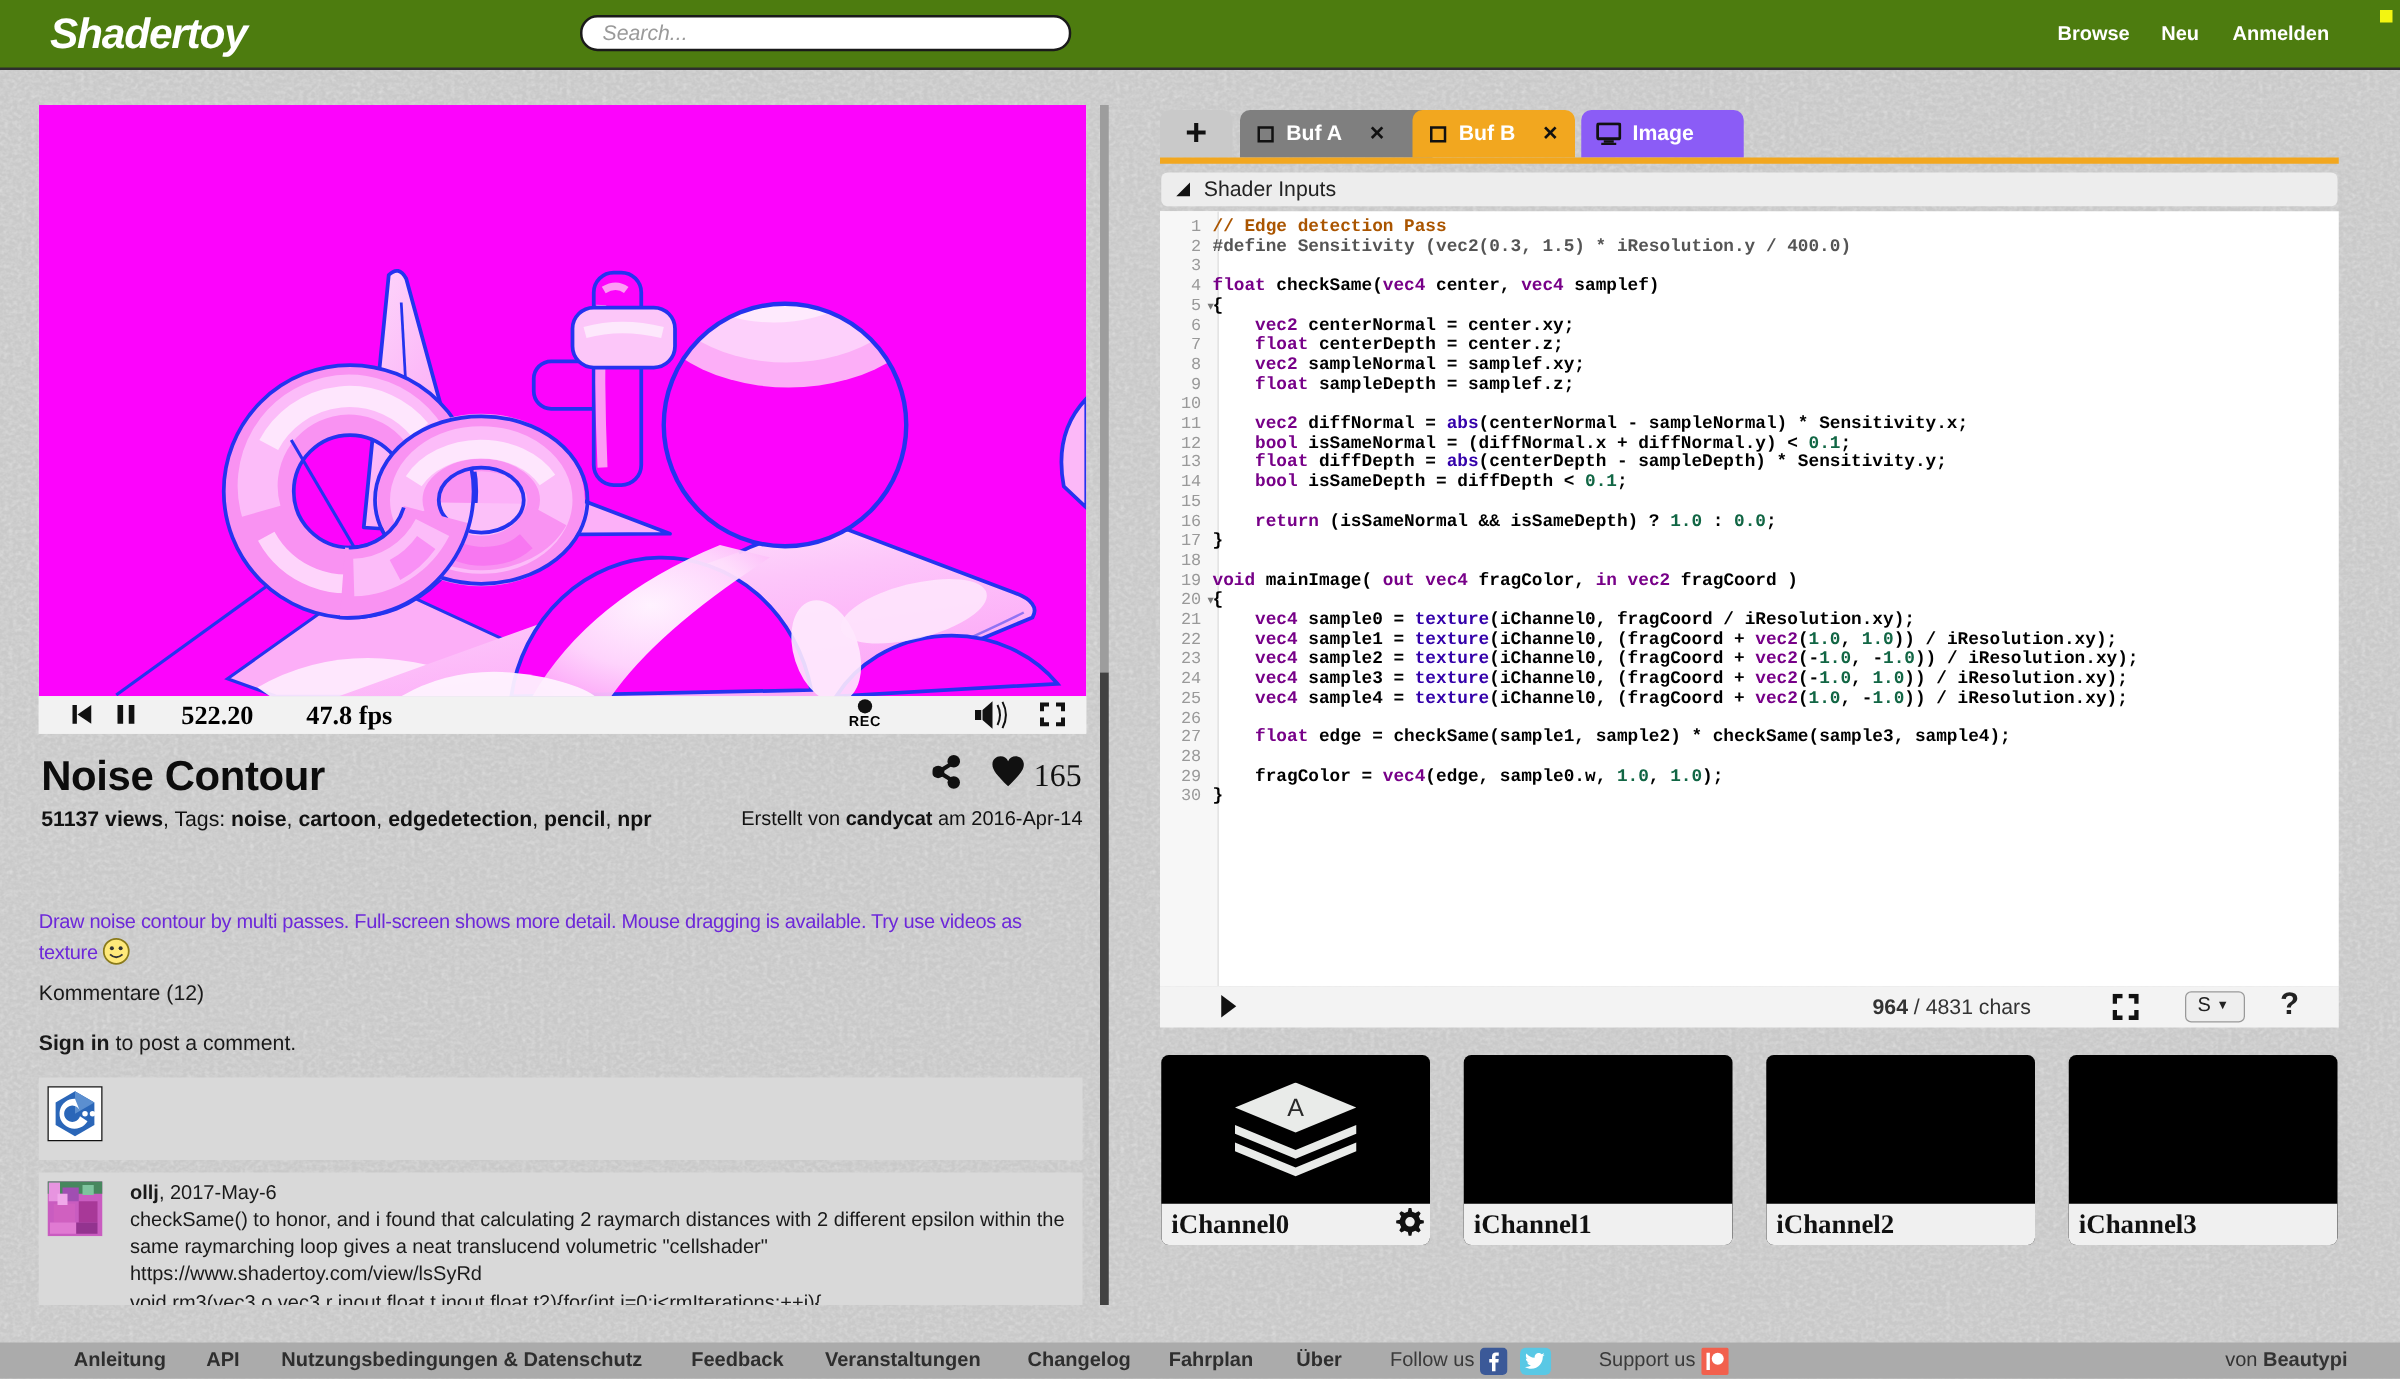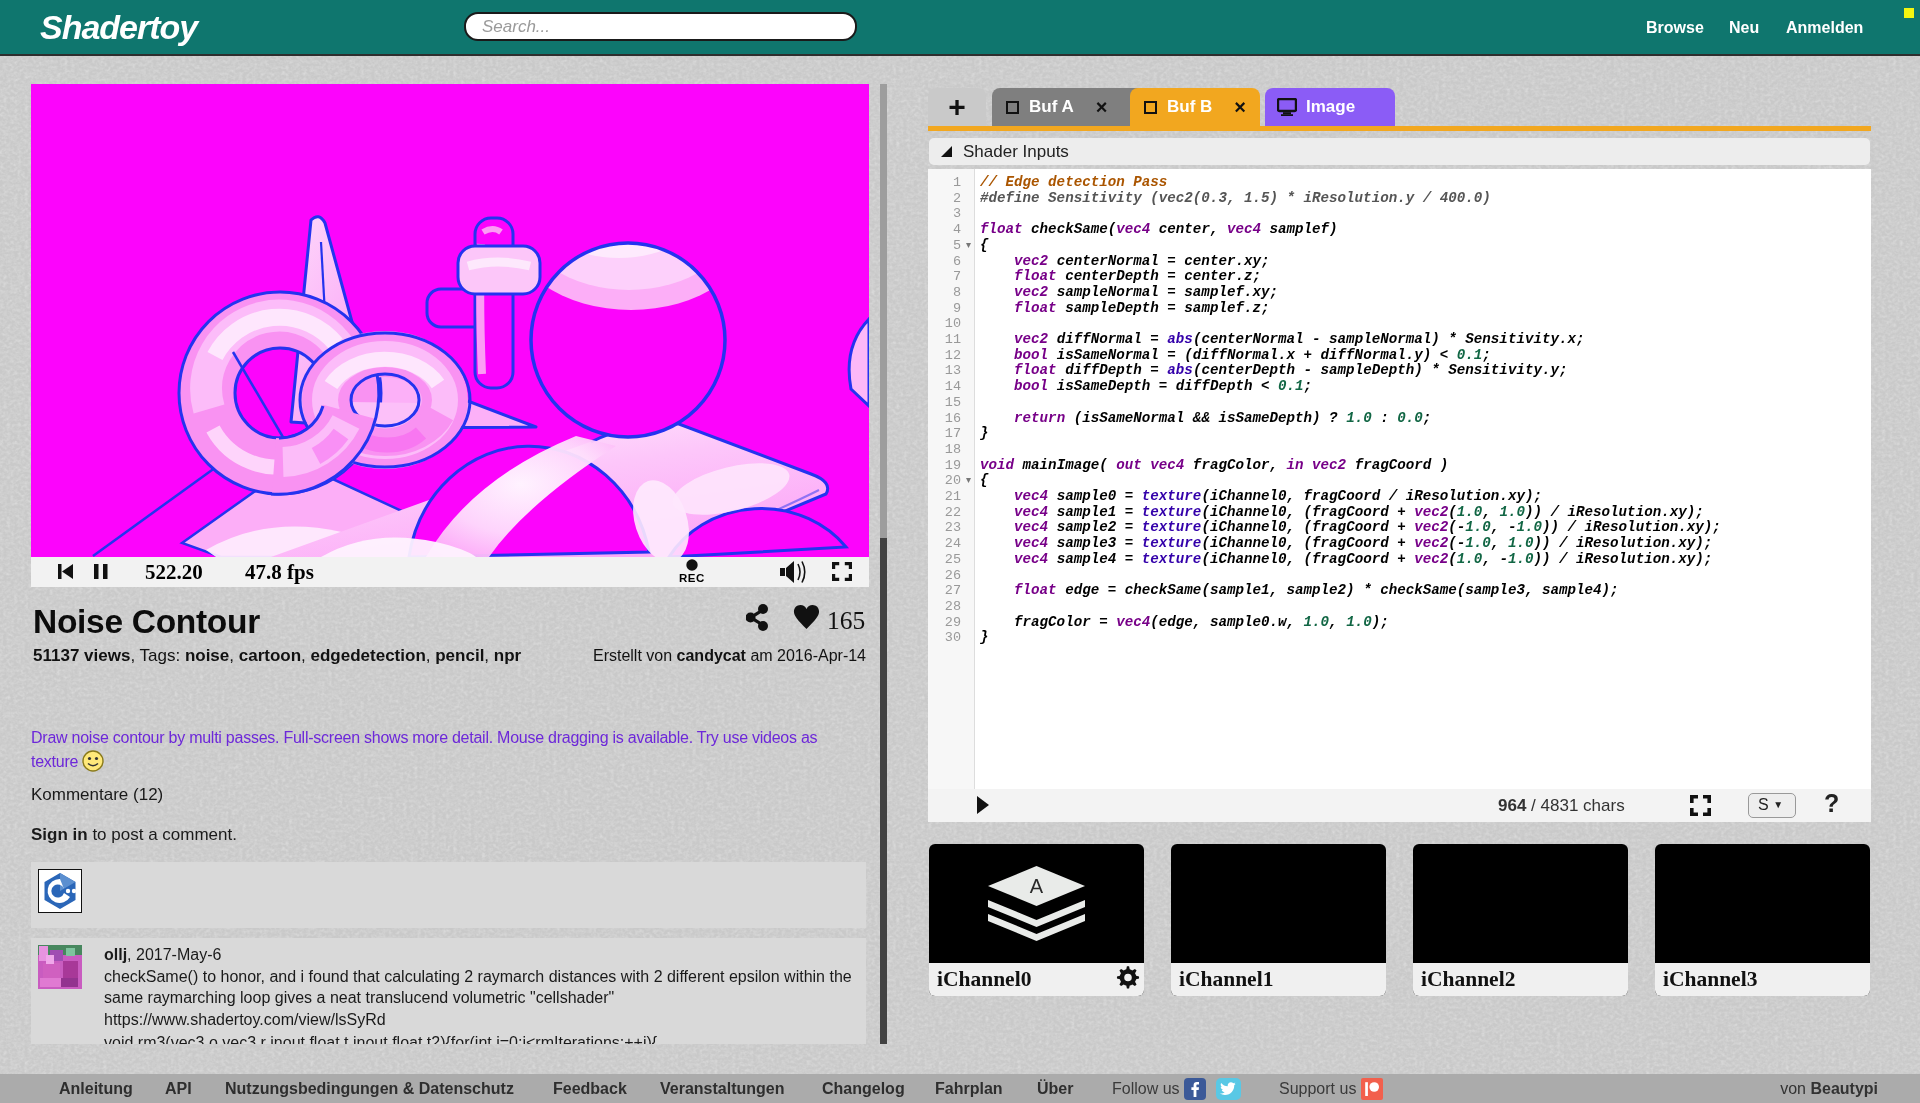--- a/index.html
+++ b/index.html
@@ -1,21 +1,21 @@
 <!DOCTYPE html>
 <html><head>
 <meta charset="utf-8">
 <style>
 * { margin:0; padding:0; box-sizing:border-box; -webkit-font-smoothing:antialiased; }
 html,body { width:1920px; height:1103px; overflow:hidden; }
 body { font-family:"Liberation Sans", sans-serif; background:#c9c9c9; position:relative; }
 #header,#player,#editor,#footer,.comment,#sb-track,#sb-thumb { z-index:1; }
 .abs { position:absolute; }
 
-#header { position:absolute; left:0; top:0; width:1920px; height:56px; background:#0f766e; border-bottom:2px solid #2e2e2e; }
+#header { position:absolute; left:0; top:0; width:1920px; height:56px; background:#4d7c0f; border-bottom:2px solid #2e2e2e; }
 #logo { position:absolute; left:40px; top:8px; font-size:34px; font-weight:bold; font-style:italic; color:#fff; letter-spacing:-1px; }
 #search { position:absolute; left:464px; top:12px; width:393px; height:29px; background:#fff; border-radius:14px; border:2px solid #1a1a1a; }
 #search span { position:absolute; left:16px; top:3px; font-size:17px; font-style:italic; color:#9a9a9a; }
 #nav div { position:absolute; top:0; height:56px; line-height:56px; color:#fff; font-weight:bold; font-size:16px; }
 #ysq { position:absolute; left:1904px; top:8px; width:10px; height:10px; background:#f3f511; z-index:9; }
 
 #player { position:absolute; left:31px; top:84px; width:838px; height:503px; background:#f2f2f2; }
 #canvas { position:absolute; left:0; top:0; width:838px; height:473px; }
 #ctrl { position:absolute; left:0; top:473px; width:838px; height:30px; background:#f2f2f2; }
 .serifb { font-family:"Liberation Serif", serif; font-weight:bold; }
@@ -39,21 +39,21 @@
 .tab { position:absolute; top:0; height:38px; border-radius:8px 8px 0 0; display:flex; align-items:center; color:#fff; font-weight:bold; font-size:17px; }
 #tab-plus { left:0; width:58px; background:#c9c9c9; color:#111; font-size:30px; justify-content:center; font-weight:bold; }
 #tab-bufa { left:64px; width:154px; background:#7f7f7f; }
 #tab-bufb { left:202px; width:130px; background:#f2a71f; }
 #tab-image { left:337px; width:130px; background:#8b5cf6; }
 #tabline { position:absolute; left:0; top:38px; width:943px; height:5px; background:#f2a71f; }
 #shinputs { position:absolute; left:1px; top:50px; width:941px; height:27px; background:#ededed; border-radius:5px; }
 #codebox { position:absolute; left:0; top:81px; width:943px; height:620px; background:#fff; overflow:hidden; }
 #gutter { position:absolute; left:0; top:0; width:47px; height:620px; background:#f7f7f7; border-right:1px solid #ddd; }
 #lnums { position:absolute; right:13px; top:6px; text-align:right; color:#999; font-family:"Liberation Mono", monospace; font-size:13.5px; line-height:15.7px; }
-#code { position:absolute; left:52px; top:6px; font-family:"Liberation Mono", monospace; font-size:14.2px; line-height:15.7px; white-space:pre; color:#000; font-weight:bold;font-style:italic; }
+#code { position:absolute; left:42px; top:6px; font-family:"Liberation Mono", monospace; font-size:14.2px; line-height:15.7px; white-space:pre; color:#000; font-weight:bold; }
 #code .k { color:#708; } 
 #code .b { color:#30a; } 
 #code .n { color:#164; } 
 #code .c { color:#a50; } 
 #code .m { color:#555; } 
 #ebar { position:absolute; left:0; top:701px; width:943px; height:33px; background:#f3f3f3; }
 #chars { position:absolute; left:570px; top:7px; font-size:17px; color:#333; }
 
 .ich { position:absolute; top:756px; width:215px; height:152px; border-radius:6px; background:#000; overflow:hidden; }
 .ichlabel { position:absolute; left:0; top:119px; width:215px; height:33px; background:#f0f0f0; font-size:21.5px; font-weight:bold; font-family:"Liberation Serif", serif; color:#111; padding:4px 0 0 8px; }

